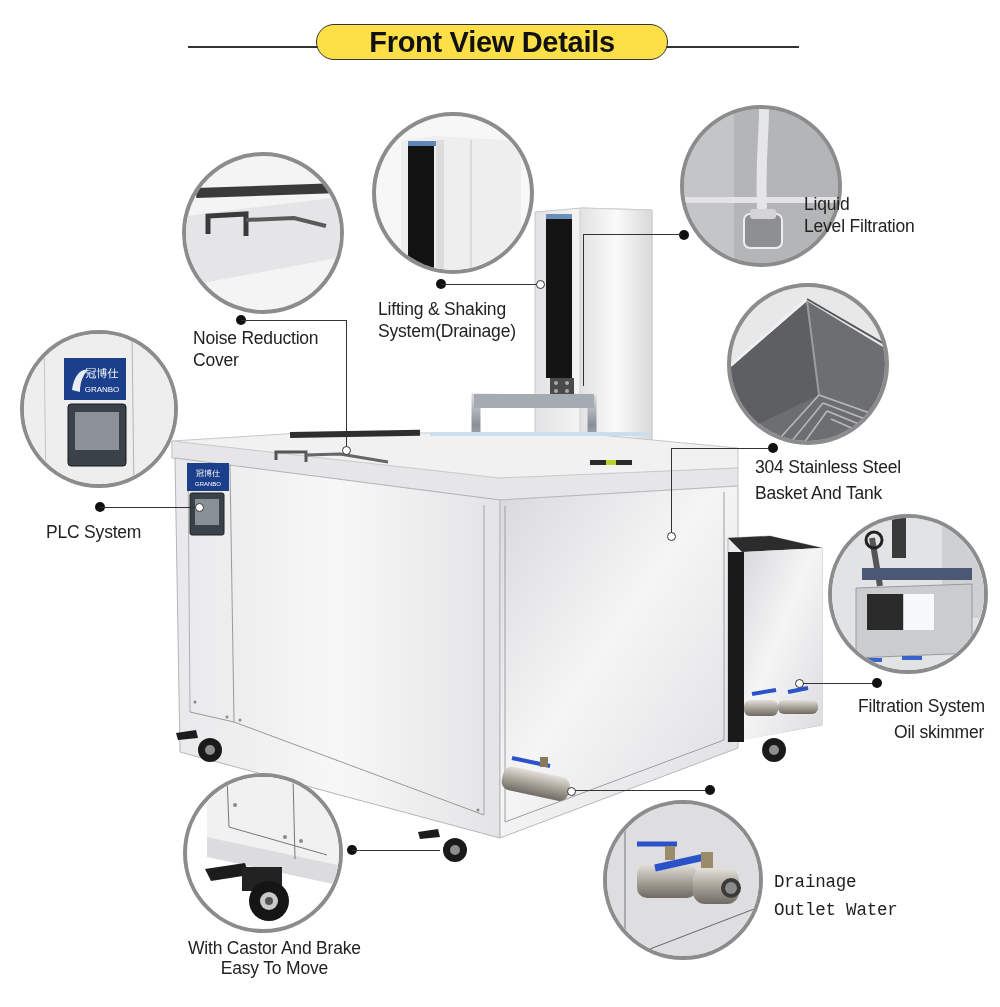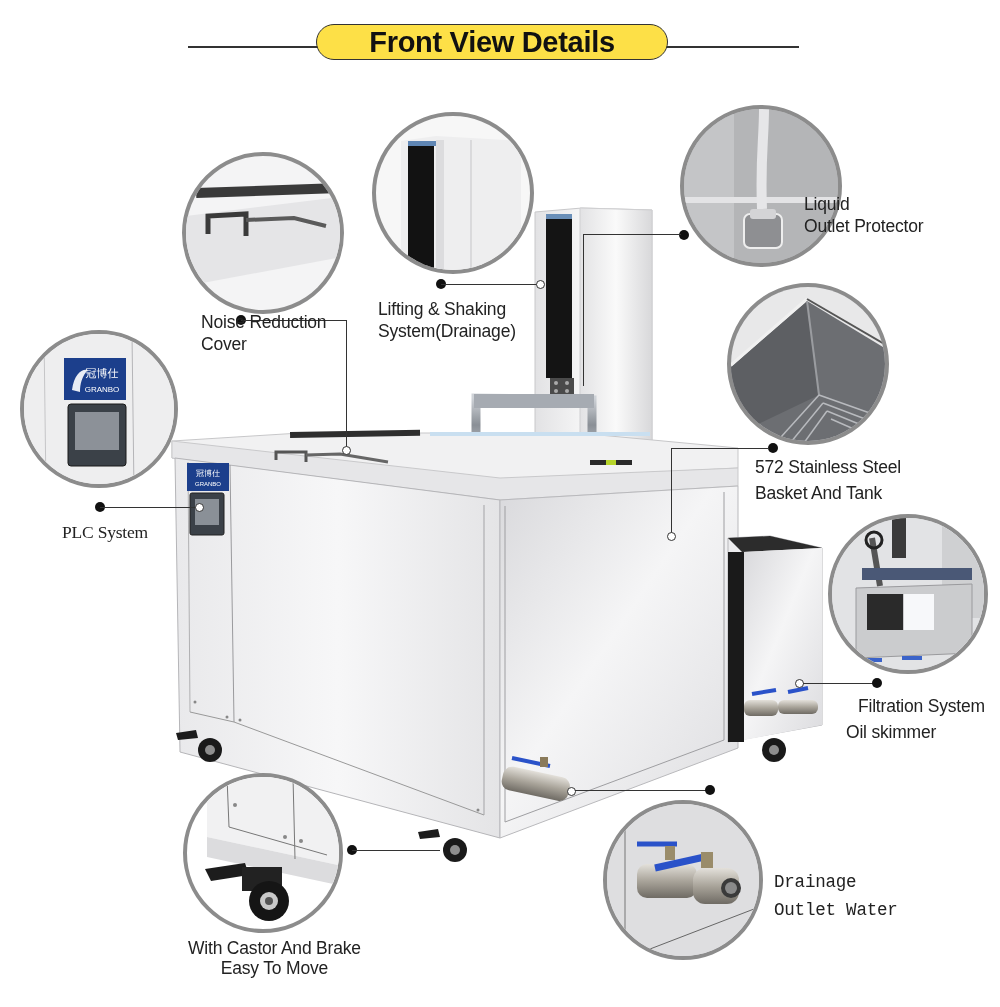--- a/index.html
+++ b/index.html
@@ -153,21 +153,21 @@
     <polygon points="0,60 162,40 162,100 0,130" fill="#e5e5e7"></polygon>
     <rect x="10" y="32" width="150" height="10" fill="#3a3a3a" transform="rotate(-2 10 32)"></rect>
     <path d="M22,78 L22,60 L60,58 L60,80" fill="none" stroke="#3a3a3a" stroke-width="5"></path>
     <path d="M60,64 L108,62 L140,70" fill="none" stroke="#5a5a5a" stroke-width="4"></path>
   </svg>
 </div>
 <div class="dot" style="left:236px; top:315px;"></div>
 <div class="line" style="left:241px; top:320px; width:106px; height:1px;"></div>
 <div class="line" style="left:346px; top:320px; width:1px; height:128px;"></div>
 <div class="ring" style="left:342px; top:446px;"></div>
-<div class="label" style="left:193px; top:311px;margin-left:8px;">
+<div class="label" style="left:193px; top:327px;">
   <div>Noise Reduction</div>
   <div>Cover</div>
 </div>
 
 <div class="callout" style="left:372px; top:112px; width:162px; height:162px; background:#f7f7f7;">
   <svg width="162" height="162" viewBox="0 0 162 162">
     <polygon points="25,25 60,20 145,25 145,162 25,162" fill="#eeeeef"></polygon>
     <rect x="32" y="30" width="26" height="140" fill="#121212"></rect>
     <rect x="32" y="25" width="28" height="5" fill="#5f86b4"></rect>
     <rect x="60" y="24" width="8" height="140" fill="#dcdcde"></rect>
@@ -190,40 +190,40 @@
     <path d="M80,0 C80,30 76,50 78,100" stroke="#e6e6e8" stroke-width="10" fill="none"></path>
     <rect x="60" y="105" width="38" height="34" rx="6" fill="#8e8f92" stroke="#eee" stroke-width="2"></rect>
     <rect x="66" y="100" width="26" height="10" rx="3" fill="#d4d4d6"></rect>
   </svg>
 </div>
 <div class="dot" style="left:679px; top:230px;"></div>
 <div class="line" style="left:583px; top:234px; width:98px; height:1px;"></div>
 <div class="line" style="left:583px; top:234px; width:1px; height:152px;"></div>
 <div class="label" style="left:804px; top:182px;margin-top:11px;">
   <div>Liquid</div>
-  <div>Outlet Protector</div>
+  <div>Level Filtration</div>
 </div>
 
 <div class="callout" style="left:20px; top:330px; width:158px; height:158px; background:#f3f3f4;">
   <svg width="158" height="158" viewBox="0 0 158 158">
     <rect x="0" y="0" width="158" height="158" fill="#eeeeef"></rect>
     <line x1="20" y1="0" x2="22" y2="158" stroke="#c5c5c7"></line>
     <line x1="108" y1="0" x2="110" y2="158" stroke="#b5b5b8"></line>
     <rect x="40" y="24" width="62" height="42" fill="#1c3f8c"></rect>
     <text x="78" y="43" font-size="11" fill="#fff" text-anchor="middle" font-family="DejaVu Sans, sans-serif">冠博仕</text>
     <text x="78" y="58" font-size="8" fill="#fff" text-anchor="middle" font-family="Liberation Sans, sans-serif">GRANBO</text>
     <path d="M48,56 C50,40 58,34 64,36 C58,42 56,50 56,58 Z" fill="#fff" opacity="0.9"></path>
     <rect x="44" y="70" width="58" height="62" rx="3" fill="#3b4148" stroke="#1a1a1a"></rect>
     <rect x="51" y="78" width="44" height="38" fill="#8c9198"></rect>
   </svg>
 </div>
 <div class="dot" style="left:95px; top:502px;"></div>
 <div class="line" style="left:100px; top:507px; width:98px; height:1px;"></div>
 <div class="ring" style="left:195px; top:503px;"></div>
-<div class="label" style="left:62px; top:521px;font-family:Liberation Serif, serif;">
+<div class="label" style="left:46px; top:521px;">
   <div>PLC System</div>
 </div>
 
 <div class="callout" style="left:727px; top:283px; width:162px; height:162px; background:#7d7f83;">
   <svg width="162" height="162" viewBox="0 0 162 162">
     <rect x="0" y="0" width="162" height="162" fill="#e8e8e9"></rect>
     <polygon points="0,80 76,14 162,66 162,162 0,162" fill="#6c6e72"></polygon>
     <polygon points="0,80 76,14 88,108 0,150" fill="#5d5f63"></polygon>
     <line x1="0" y1="78" x2="76" y2="12" stroke="#f0f0f0" stroke-width="3"></line>
     <line x1="76" y1="12" x2="162" y2="62" stroke="#555" stroke-width="2"></line>
@@ -237,21 +237,21 @@
       <line x1="96" y1="124" x2="150" y2="146"></line>
       <line x1="100" y1="132" x2="150" y2="154"></line>
     </g>
   </svg>
 </div>
 <div class="dot" style="left:768px; top:443px;"></div>
 <div class="line" style="left:671px; top:448px; width:98px; height:1px;"></div>
 <div class="line" style="left:671px; top:448px; width:1px; height:86px;"></div>
 <div class="ring" style="left:667px; top:532px;"></div>
 <div class="label" style="left:755px; top:454px;">
-  <div style="line-height:26px;">572 Stainless Steel</div>
+  <div style="line-height:26px;">304 Stainless Steel</div>
   <div style="line-height:26px;">Basket And Tank</div>
 </div>
 
 <div class="callout" style="left:828px; top:514px; width:160px; height:160px; background:#dfe0e2;">
   <svg width="160" height="160" viewBox="0 0 160 160">
     <rect x="0" y="0" width="160" height="160" fill="#e2e3e5"></rect>
     <rect x="110" y="0" width="50" height="100" fill="#cfd0d2"></rect>
     <rect x="60" y="0" width="14" height="40" fill="#3a3a3a"></rect>
     <path d="M40,20 L48,68" stroke="#555" stroke-width="6"></path>
     <circle cx="42" cy="22" r="8" fill="none" stroke="#222" stroke-width="3"></circle>
@@ -261,21 +261,21 @@
     <rect x="72" y="76" width="30" height="36" fill="#f7f8fa"></rect>
     <rect x="30" y="140" width="20" height="4" fill="#3b63c9"></rect>
     <rect x="70" y="138" width="20" height="4" fill="#3b63c9"></rect>
   </svg>
 </div>
 <div class="ring" style="left:795px; top:679px;"></div>
 <div class="line" style="left:803px; top:683px; width:72px; height:1px;"></div>
 <div class="dot" style="left:872px; top:678px;"></div>
 <div class="label" style="left:846px; top:693px;">
   <div style="line-height:26px;margin-left:12px;">Filtration System</div>
-  <div style="line-height:26px;">Oil skimmer</div>
+  <div style="line-height:26px;margin-left:48px;">Oil skimmer</div>
 </div>
 
 <div class="callout" style="left:183px; top:773px; width:160px; height:160px; background:#ffffff;">
   <svg width="160" height="160" viewBox="0 0 160 160">
     <polygon points="20,0 160,0 160,90 20,60" fill="#f1f1f2"></polygon>
     <polygon points="20,60 160,90 160,110 20,80" fill="#dcdcde"></polygon>
     <line x1="40" y1="0" x2="42" y2="50" stroke="#777"></line>
     <line x1="106" y1="0" x2="108" y2="82" stroke="#777"></line>
     <line x1="42" y1="50" x2="140" y2="78" stroke="#777"></line>
     <circle cx="48" cy="28" r="2" fill="#888"></circle>

